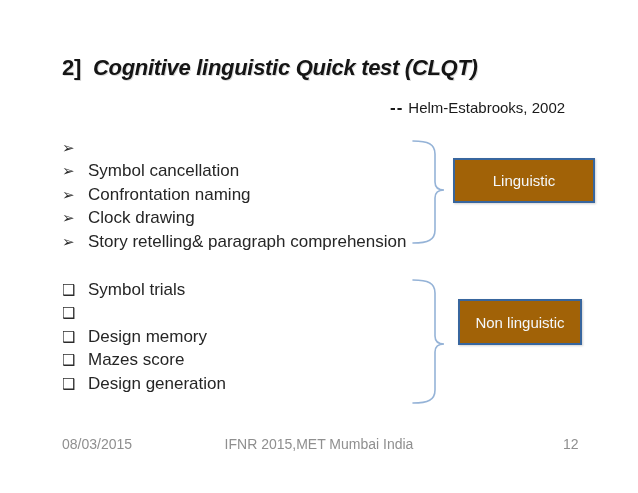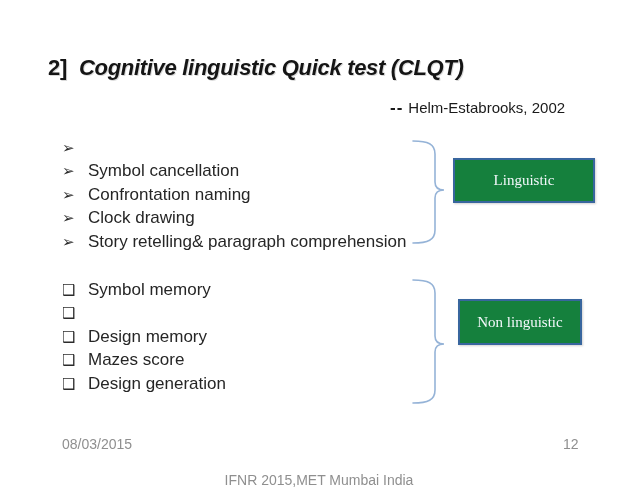--- a/index.html
+++ b/index.html
@@ -9,21 +9,21 @@
   .slide {
     position: relative;
     width: 638px;
     height: 493px;
     background: #ffffff;
     overflow: hidden;
   }
 
   .title {
     position: absolute;
-    left: 48px;
+    left: 62px;
     top: 55px;
     font-size: 22px;
     font-weight: bold;
     color: #151515;
     letter-spacing: -0.3px;
     white-space: nowrap;
     text-shadow: 1px 1px 0 rgba(0,0,0,0.15);
   }
   .title-prefix { font-style: normal; margin-right: 12px; }
   .title-main { font-style: italic; }
@@ -71,42 +71,41 @@
     fill: none;
     stroke: #95b3d7;
     stroke-width: 1.6;
     stroke-linecap: round;
   }
   .brace-1 { left: 408px; top: 138px; }
   .brace-2 { left: 408px; top: 277px; }
 
   .label-box {
     position: absolute;
-    background: #15803d;
+    background: #a16207;
     border: 2px solid #38669e;
     color: #f4f8fc;
     display: flex;
     align-items: center;
     justify-content: center;
     font-size: 15px;
     box-shadow: 1px 1px 2px rgba(0,0,0,0.18);
-    font-family: Liberation Serif, serif;
   }
   .box-linguistic    { left: 453px; top: 158px; width: 142px; height: 45px; }
   .box-nonlinguistic { left: 458px; top: 299px; width: 124px; height: 46px; }
 
   .footer-date, .footer-center, .footer-page {
     position: absolute;
     top: 436px;
     font-size: 14px;
     color: #8f8f8f;
     white-space: nowrap;
   }
   .footer-date   { left: 62px; }
-  .footer-center { left: 0; width: 638px; text-align: center; margin-top: 36px; }
+  .footer-center { left: 0; width: 638px; text-align: center; }
   .footer-page   { left: 563px; }
 </style>
 </head>
 <body>
 
 <div class="slide">
 
   <h1 class="title">
     <span class="title-prefix">2]</span><span class="title-main">Cognitive linguistic Quick test (CLQT)</span>
   </h1>
@@ -133,21 +132,21 @@
     </li>
     <li>
       <span class="bullet arrow">➢</span>
       <span>Story retelling&amp; paragraph comprehension</span>
     </li>
   </ul>
 
   <ul class="list list-nonlinguistic">
     <li>
       <span class="bullet square">❑</span>
-      <span>Symbol memory</span>
+      <span>Symbol trials</span>
     </li>
     <li>
       <span class="bullet square">❑</span>
     </li>
     <li>
       <span class="bullet square">❑</span>
       <span>Design memory</span>
     </li>
     <li>
       <span class="bullet square">❑</span>

